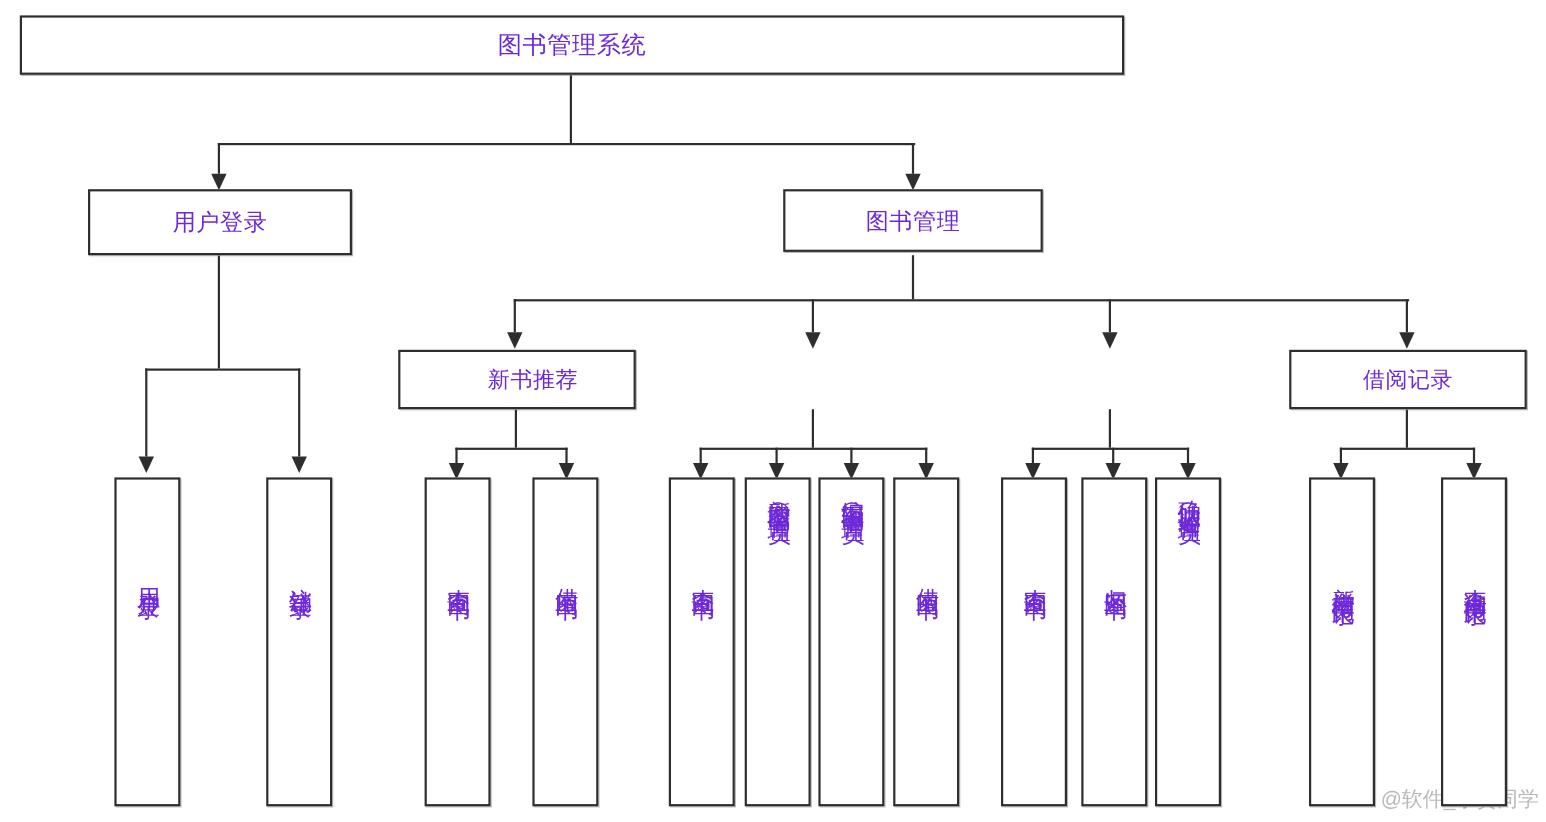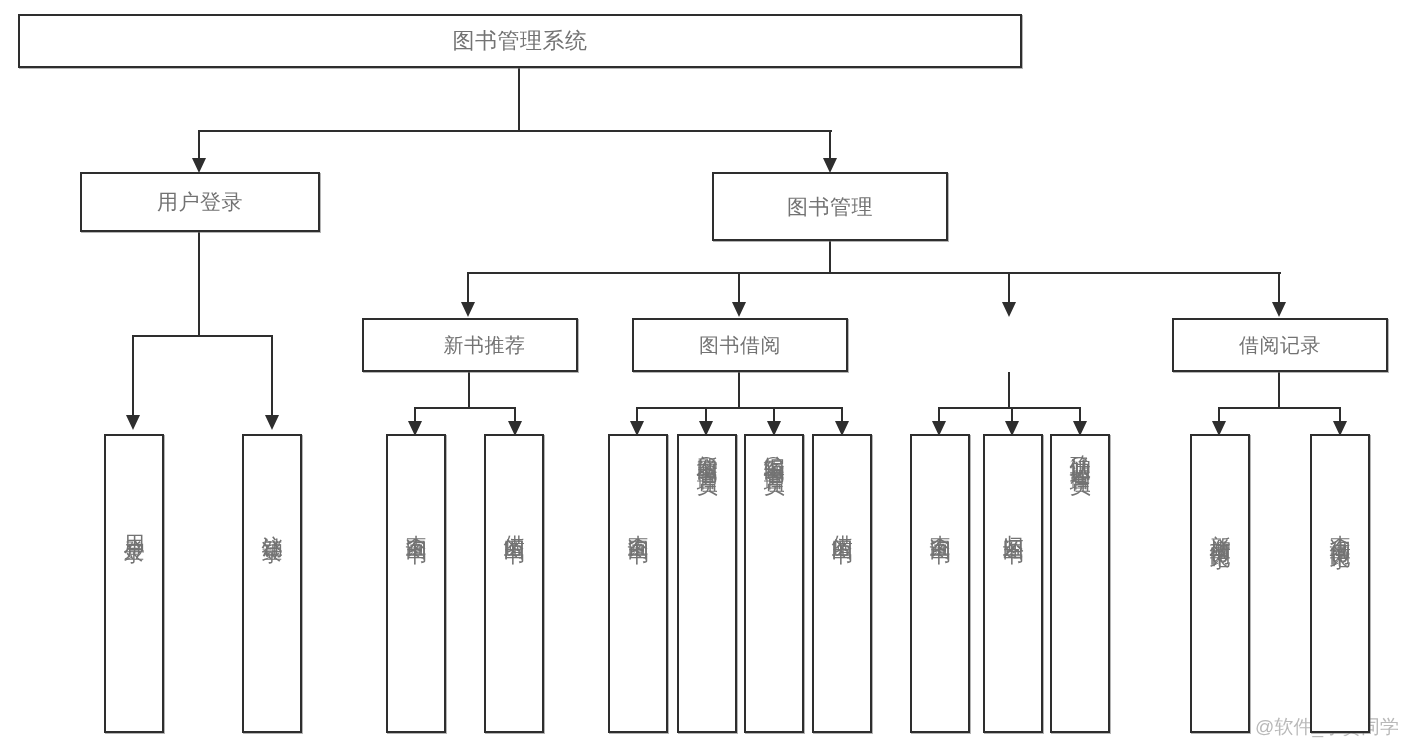--- a/index.html
+++ b/index.html
@@ -23,21 +23,21 @@
     position: absolute;
     box-sizing: border-box;
     background: #ffffff;
     border: 2px solid #2e2e2e;
     box-shadow: 1px 1px 0 rgba(120,120,120,0.55);
     display: flex;
     align-items: center;
     justify-content: center;
   }
   .node .label {
-    color: #737373;
+    color: #6d28d9;
     white-space: nowrap;
     letter-spacing: 0.5px;
   }
 
   .node.root    { font-size: 22px; }
   .node.level1  { font-size: 21px; }
   .node.level2  { font-size: 20px; }
 
   
   .node.leaf {
@@ -139,28 +139,25 @@
     <div class="vline" style="left: 1218px; top: 407px; height: 14px;"></div>
     <div class="arrow" style="left: 1212px; top: 421px;"></div>
     <div class="vline" style="left: 1339px; top: 407px; height: 14px;"></div>
     <div class="arrow" style="left: 1333px; top: 421px;"></div>
     <div class="node root" style="left: 18px; top: 14px; width: 1004px; height: 54px;">
       <span class="label">图书管理系统</span>
     </div>
     <div class="node level1" style="left: 80px; top: 172px; width: 240px; height: 60px;">
       <span class="label">用户登录</span>
     </div>
-    <div class="node level1" style="left: 712px; top: 172px; width: 236px; height: 69px;">
+    <div class="node level1" style="left: 712px; top: 172px; width: 236px; height: 57px;">
       <span class="label">图书管理</span>
     </div>
     <div class="node level2" style="left: 362px; top: 318px; width: 216px; height: 54px; padding-left: 29px;">
       <span class="label">新书推荐</span>
-    </div>
-    <div class="node level2" style="left: 632px; top: 318px; width: 216px; height: 54px;">
-      <span class="label">图书借阅</span>
     </div>
     <div class="node level2" style="left: 1172px; top: 318px; width: 216px; height: 54px;">
       <span class="label">借阅记录</span>
     </div>
     <div class="node leaf align-mid" style="left: 104px; top: 434px; width: 60px; height: 299px;">
       <span class="label">用户登录</span>
     </div>
     <div class="node leaf align-mid" style="left: 242px; top: 434px; width: 60px; height: 299px;">
       <span class="label">注销登录</span>
     </div>

